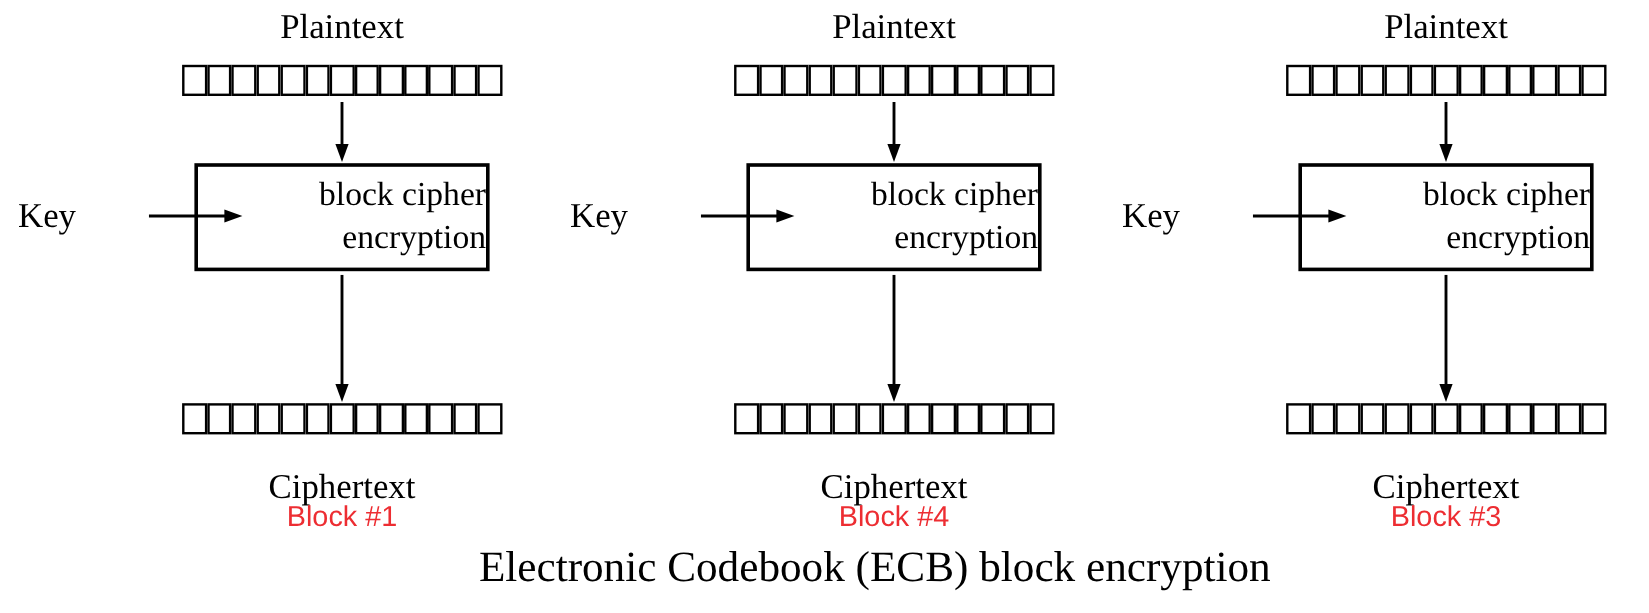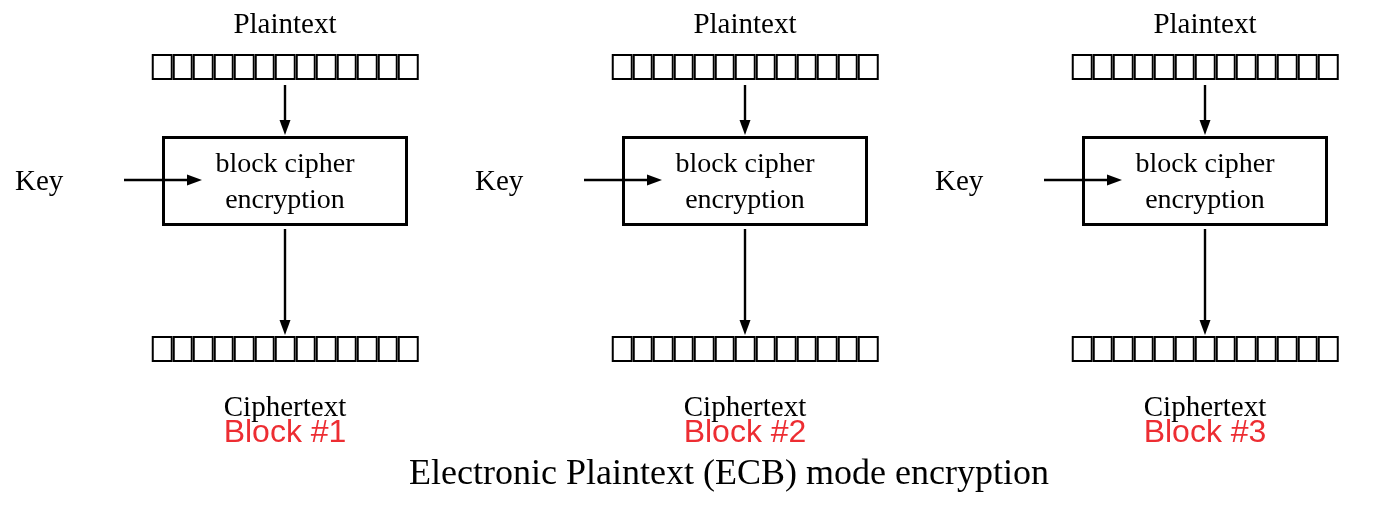--- a/index.html
+++ b/index.html
@@ -72,21 +72,21 @@
     top: 136px;
     left: 50%;
     transform: translateX(-50%);
     width: 240px;
     height: 84px;
     border: 3px solid var(--line-color);
     background: var(--bg-color);
     display: flex;
     flex-direction: column;
     justify-content: center;
-    align-items: center;
+    align-items: flex-end;
     font-size: 28px;
     line-height: 36px;
     text-align: center;
   }
 
   .key-row {
     position: absolute;
     top: 163px;
     left: -40px;
     display: flex;
@@ -103,21 +103,21 @@
   }
   .key-arrow { display: block; }
 
   .block-label {
     position: absolute;
     top: 417px;
     left: 0;
     width: 100%;
     text-align: center;
     font-family: "Liberation Sans", sans-serif;
-    font-size: 32px;
+    font-size: 24px;
     line-height: 28px;
     color: var(--block-label-color);
   }
 
   .diagram-title {
     position: absolute;
     top: 449px;
     left: 0;
     width: 100%;
     box-sizing: border-box;
@@ -233,21 +233,21 @@
         <span class="bit-cell"></span>
         <span class="bit-cell"></span>
         <span class="bit-cell"></span>
         <span class="bit-cell"></span>
         <span class="bit-cell"></span>
         <span class="bit-cell"></span>
         <span class="bit-cell"></span>
         <span class="bit-cell"></span>
       </div>
     <div class="label ciphertext">Ciphertext</div>
-    <div class="block-label">Block #2</div>
+    <div class="block-label">Block #4</div>
   </div>
 
   <div class="column col-3">
     <div class="label plaintext">Plaintext</div>
     <div class="bit-bar plaintext-bar">
         <span class="bit-cell"></span>
         <span class="bit-cell"></span>
         <span class="bit-cell"></span>
         <span class="bit-cell"></span>
         <span class="bit-cell"></span>
@@ -291,14 +291,14 @@
         <span class="bit-cell"></span>
         <span class="bit-cell"></span>
         <span class="bit-cell"></span>
         <span class="bit-cell"></span>
         <span class="bit-cell"></span>
       </div>
     <div class="label ciphertext">Ciphertext</div>
     <div class="block-label">Block #3</div>
   </div>
 
-  <div class="diagram-title">Electronic Plaintext (ECB) mode encryption</div>
+  <div class="diagram-title">Electronic Codebook (ECB) block encryption</div>
 </div>
 
 </body></html>

